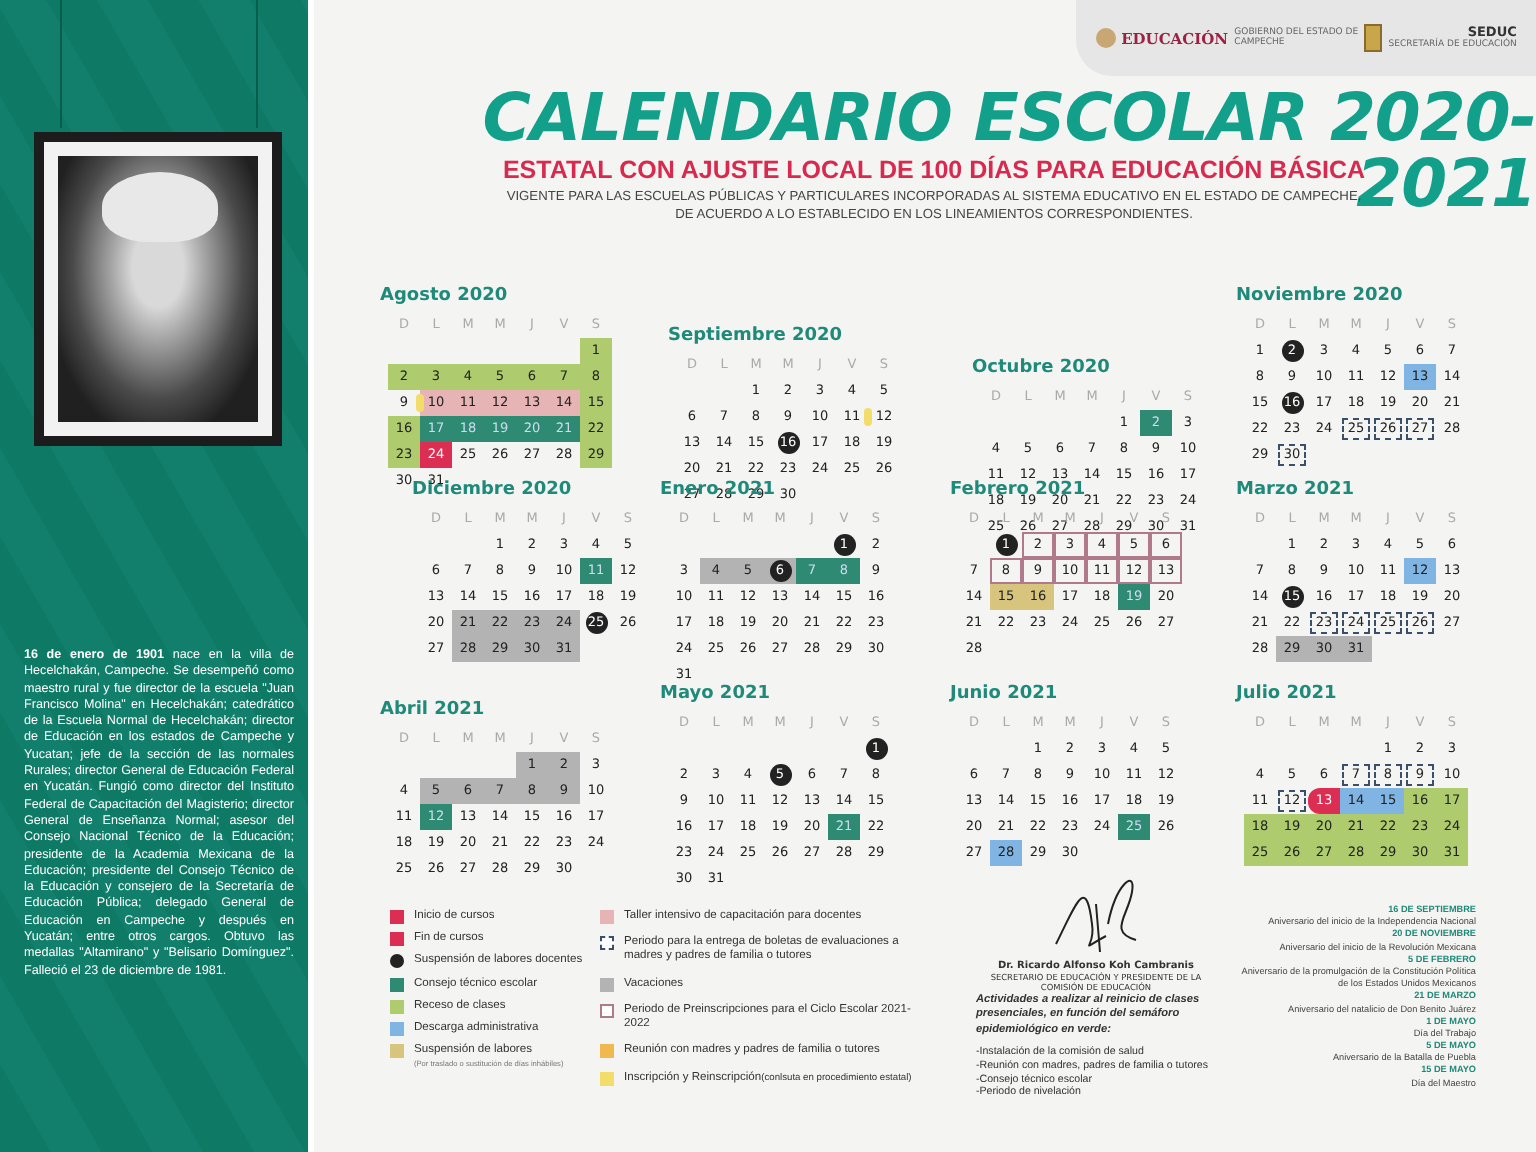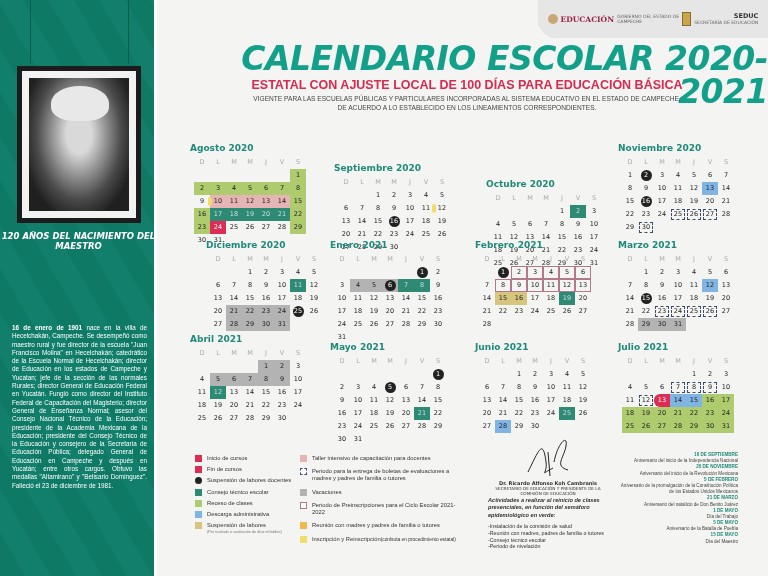--- a/index.html
+++ b/index.html
@@ -60,21 +60,20 @@
 <body>
 
 <div id="side">
   <div class="wire" style="left:30px"></div>
   <div class="wire" style="left:128px"></div>
   <div class="frame">
     <div class="mat">
         <div class="photo"></div>
       </div>
   </div>
-  <div class="side-title">120 AÑOS DEL NACIMIENTO DEL MAESTRO</div>
   <div class="bio"><b>16 de enero de 1901</b><span> nace en la villa de Hecelchakán, Campeche. Se desempeñó como maestro rural y fue director de la escuela "Juan Francisco Molina" en Hecelchakán; catedrático de la Escuela Normal de Hecelchakán; director de Educación en los estados de Campeche y Yucatan; jefe de la sección de las normales Rurales; director General de Educación Federal en Yucatán. Fungió como director del Instituto Federal de Capacitación del Magisterio; director General de Enseñanza Normal; asesor del Consejo Nacional Técnico de la Educación; presidente de la Academia Mexicana de la Educación; presidente del Consejo Técnico de la Educación y consejero de la Secretaría de Educación Pública; delegado General de Educación en Campeche y después en Yucatán; entre otros cargos. Obtuvo las medallas "Altamirano" y "Belisario Domínguez". Falleció el 23 de diciembre de 1981.</span></div>
 </div>
 
 <div class="logos">
   <div class="logo-edu">
       <i></i>
       <span>EDUCACIÓN</span>
     </div>
   <div class="logo-camp">
       <span><span>GOBIERNO DEL ESTADO DE</span><br><span>CAMPECHE</span></span>
@@ -441,21 +440,21 @@
         <div class="d bol">24</div>
         <div class="d bol">25</div>
         <div class="d bol">26</div>
         <div class="d">27</div>
         <div class="d">28</div>
         <div class="d vac">29</div>
         <div class="d vac">30</div>
         <div class="d vac">31</div>
       </div>
     </div>
-    <div class="month" style="left: 190px; top: 334px;">
+    <div class="month" style="left: 190px; top: 350px;">
       <div class="mt">Abril 2021</div>
       <div class="grid">
         <div class="dh">D</div>
         <div class="dh">L</div>
         <div class="dh">M</div>
         <div class="dh">M</div>
         <div class="dh">J</div>
         <div class="dh">V</div>
         <div class="dh">S</div>
         <div class="d"></div>

